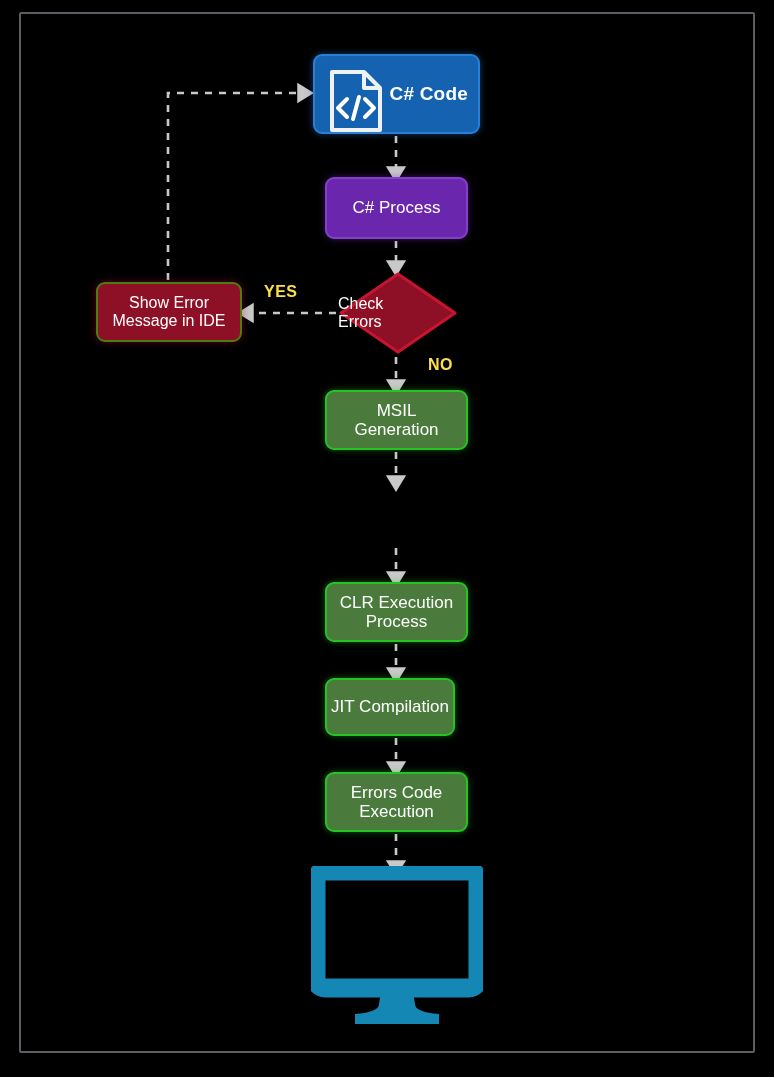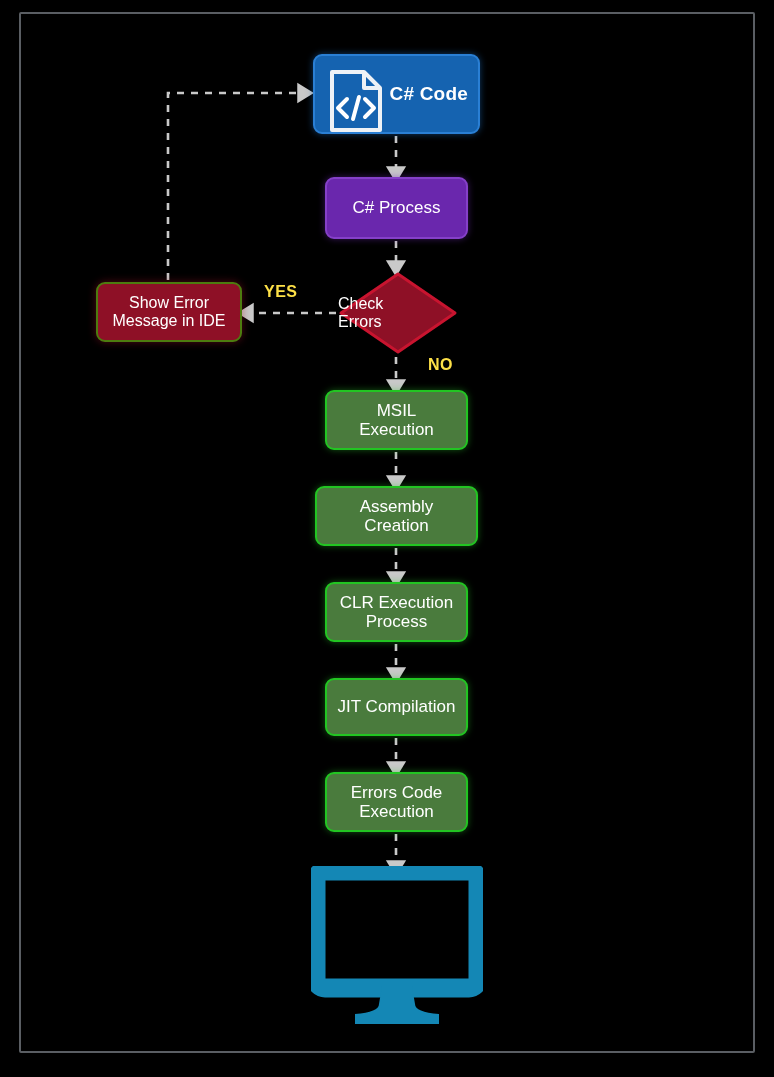--- a/index.html
+++ b/index.html
@@ -110,21 +110,21 @@
   .node-green {
     background: #4a7b3d;
     border: 2px solid #22c522;
     border-radius: 9px;
     box-shadow: 0 0 7px rgba(40,190,40,0.45);
     font-size: 17px;
   }
   #node-msil-generation   { left: 325px; top: 390px; width: 143px; height: 60px; }
   #node-assembly-creation { left: 315px; top: 486px; width: 163px; height: 60px; }
   #node-clr-execution     { left: 325px; top: 582px; width: 143px; height: 60px; }
-  #node-jit-compilation   { left: 325px; top: 678px; width: 143px; height: 58px; }
+  #node-jit-compilation   { left: 325px; top: 678px; width: 130px; height: 58px; }
   #node-native-execution  { left: 325px; top: 772px; width: 143px; height: 60px; }
 
   
   #node-monitor {
     left: 311px; top: 866px;
     width: 172px; height: 160px;
   }
 
   
   .edge-label {
@@ -212,27 +212,23 @@
 Errors</span>
   </div>
 
   <div class="node" id="node-show-error">
     <span class="node-label">Show Error
 Message in IDE</span>
   </div>
 
   <div class="node node-green" id="node-msil-generation">
     <span class="node-label">MSIL
-Execution</span>
-  </div>
-
-  <div class="node node-green" id="node-assembly-creation">
-    <span class="node-label">Assembly
-Creation</span>
-  </div>
+Generation</span>
+  </div>
+
 
   <div class="node node-green" id="node-clr-execution">
     <span class="node-label">CLR Execution
 Process</span>
   </div>
 
   <div class="node node-green" id="node-jit-compilation">
     <span class="node-label">JIT Compilation</span>
   </div>
 

